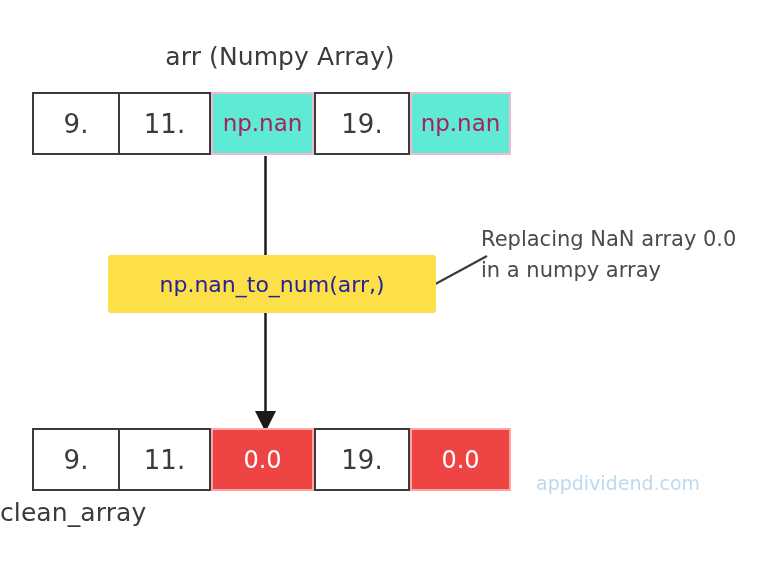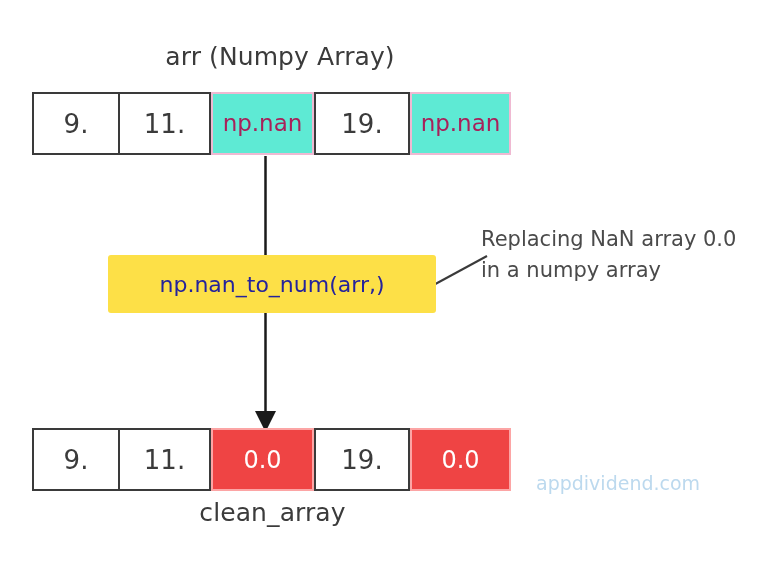--- a/index.html
+++ b/index.html
@@ -34,21 +34,21 @@
     font-size: 25px;
     color: #3b3b3b;
     letter-spacing: 0.1px;
     white-space: nowrap;
   }
   .title-bottom {
     position: absolute;
     left: 0;
     top: 498px;
     width: 545px;
-    text-align: center;
+    text-align: left;
     font-size: 25px;
     color: #3b3b3b;
     letter-spacing: 0.1px;
     white-space: nowrap;
   }
 
   
   .array {
     position: absolute;
     display: flex;

